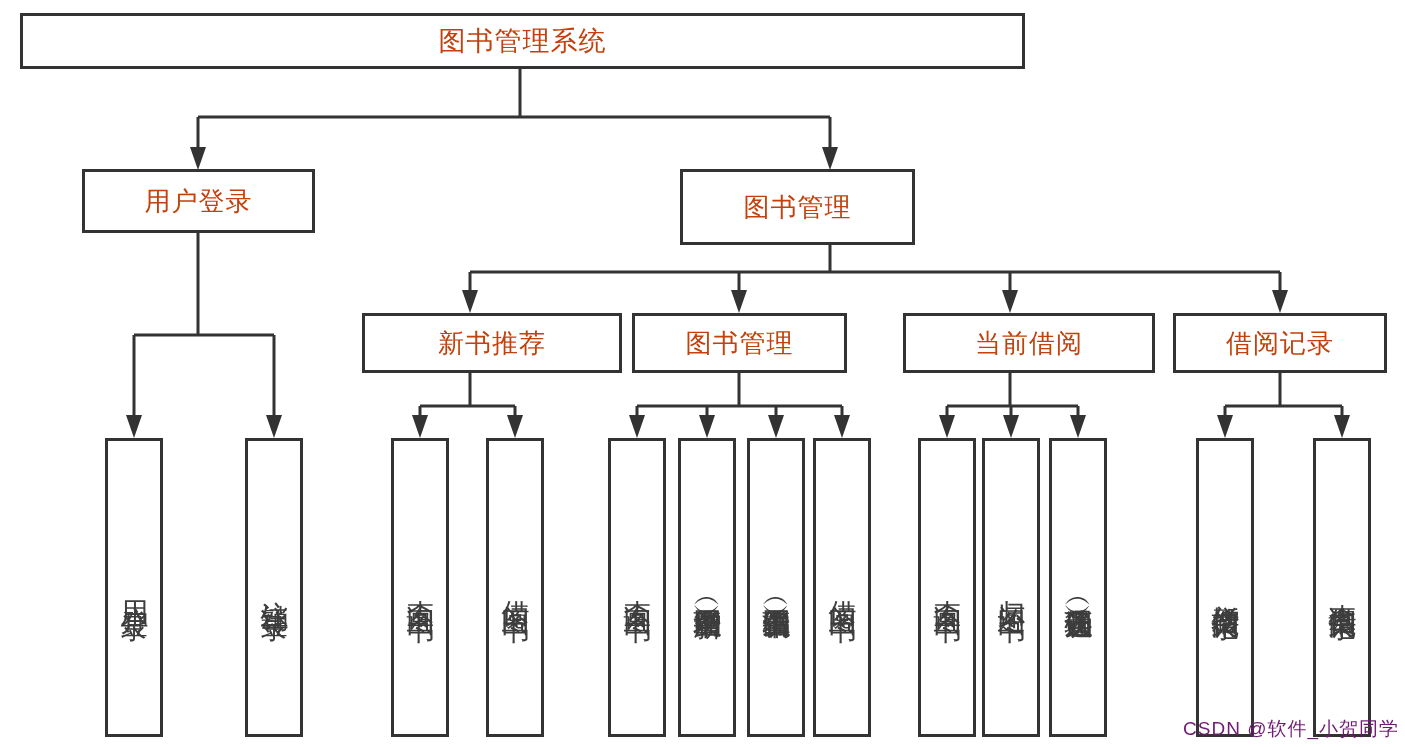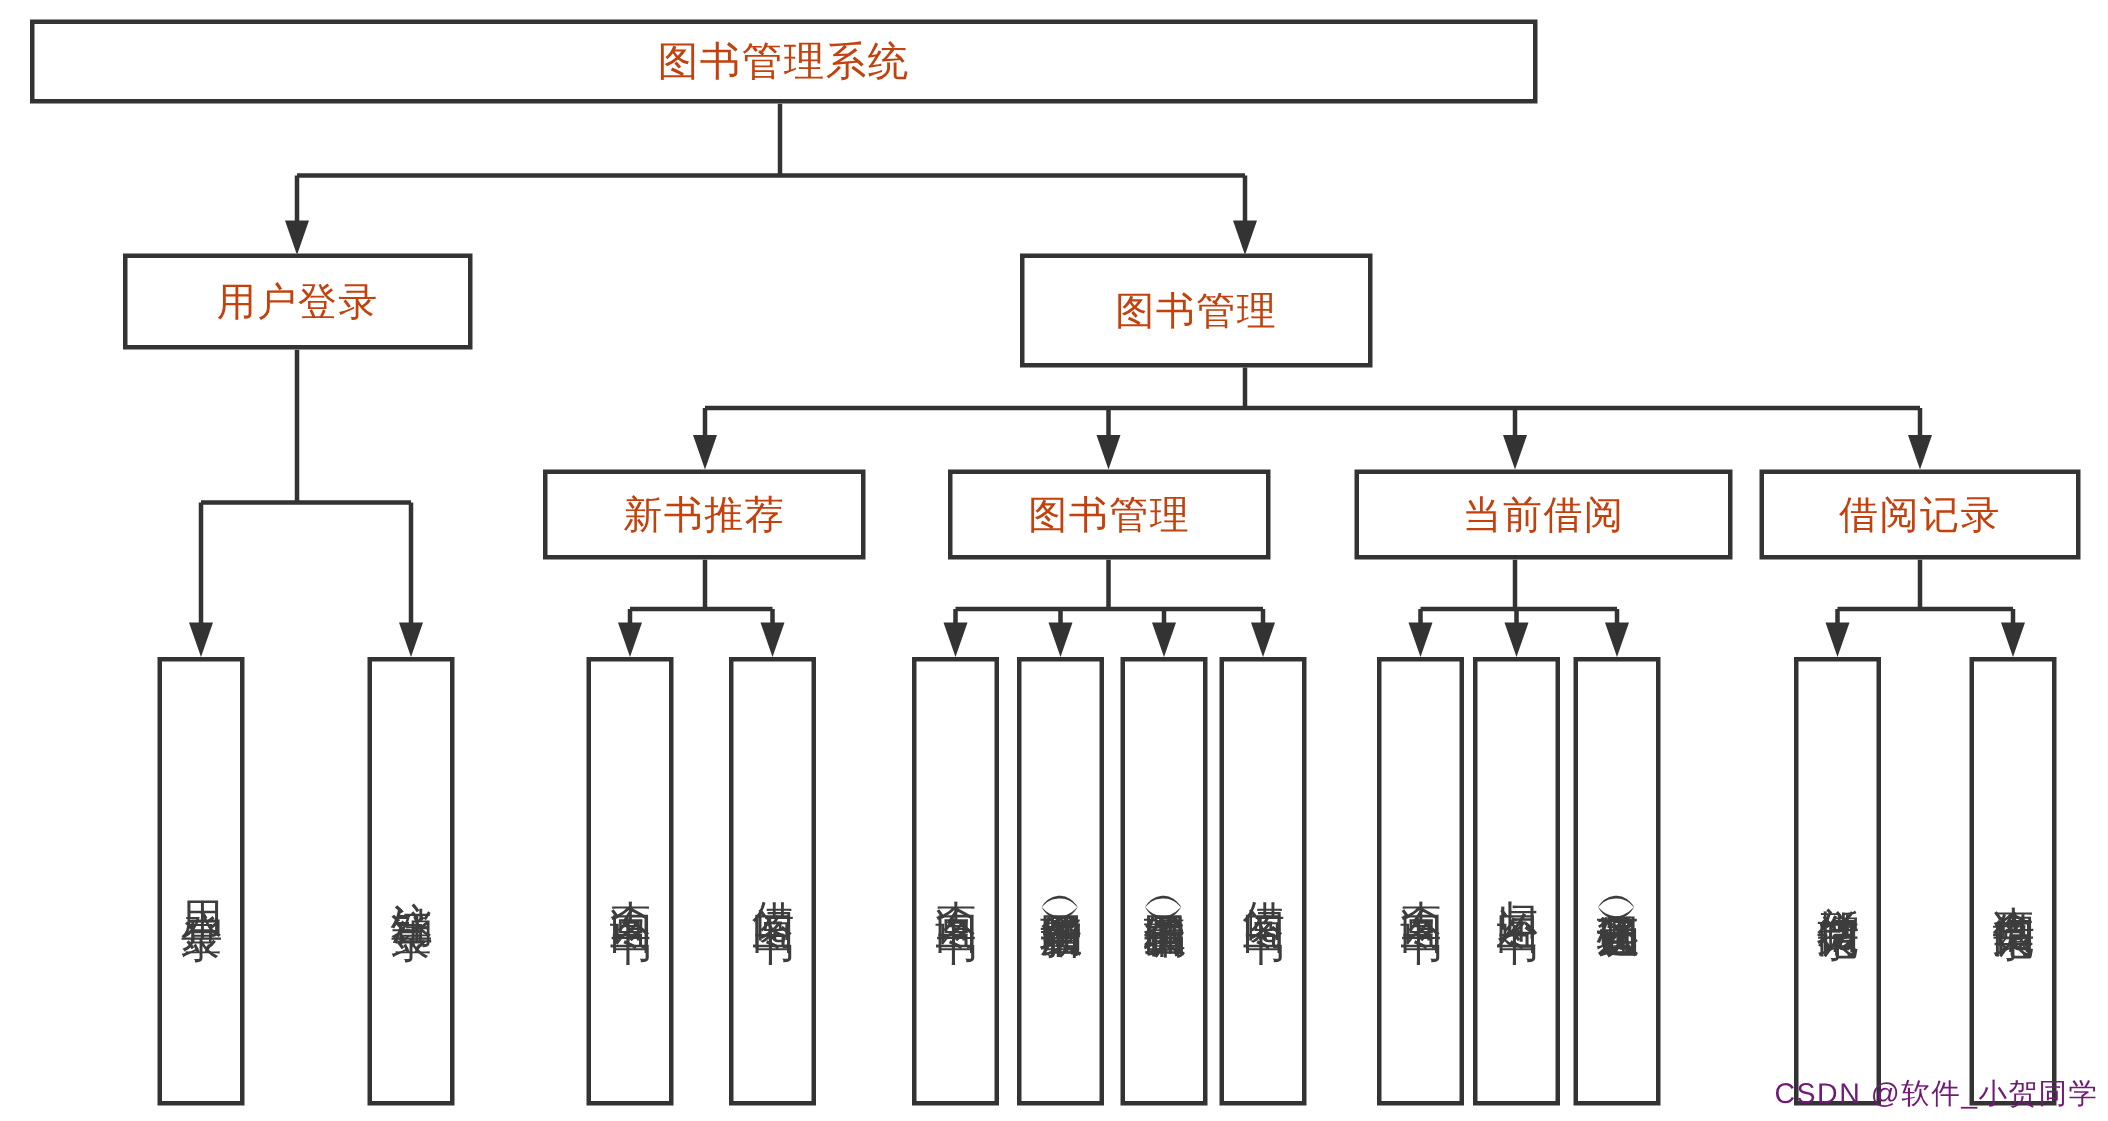--- a/index.html
+++ b/index.html
@@ -117,21 +117,21 @@
       <polygon points="1217,415 1233,415 1225,438"></polygon>
       <polygon points="1334,415 1350,415 1342,438"></polygon>
     </g>
   </svg>
 
   <div class="node root-node" style="left:20px; top:13px; width:1005px; height:56px;">图书管理系统</div>
 
   <div class="node" style="left:82px; top:169px; width:233px; height:64px;">用户登录</div>
   <div class="node" style="left:680px; top:169px; width:235px; height:76px;">图书管理</div>
 
-  <div class="node" style="left:362px; top:313px; width:215px; height:60px;">新书推荐</div>
+  <div class="node" style="left:362px; top:313px; width:260px; height:60px;">新书推荐</div>
   <div class="node" style="left:632px; top:313px; width:215px; height:60px;">图书管理</div>
   <div class="node" style="left:903px; top:313px; width:252px; height:60px;">当前借阅</div>
   <div class="node" style="left:1173px; top:313px; width:214px; height:60px;">借阅记录</div>
 
   <div class="leaf ls-wide" style="left:105px;">
     <span class="vtext">用户登录</span>
   </div>
   <div class="leaf ls-wide" style="left:245px;">
     <span class="vtext">注销登录</span>
   </div>

